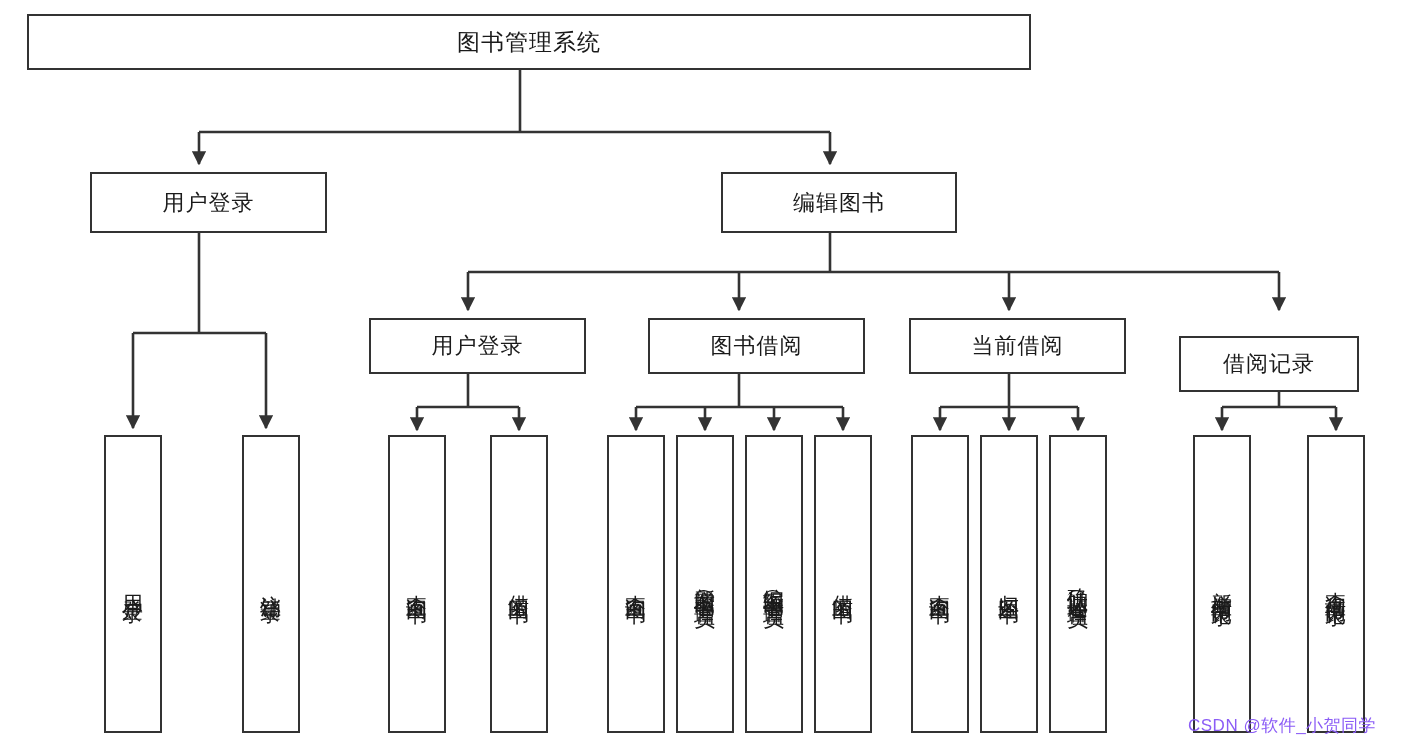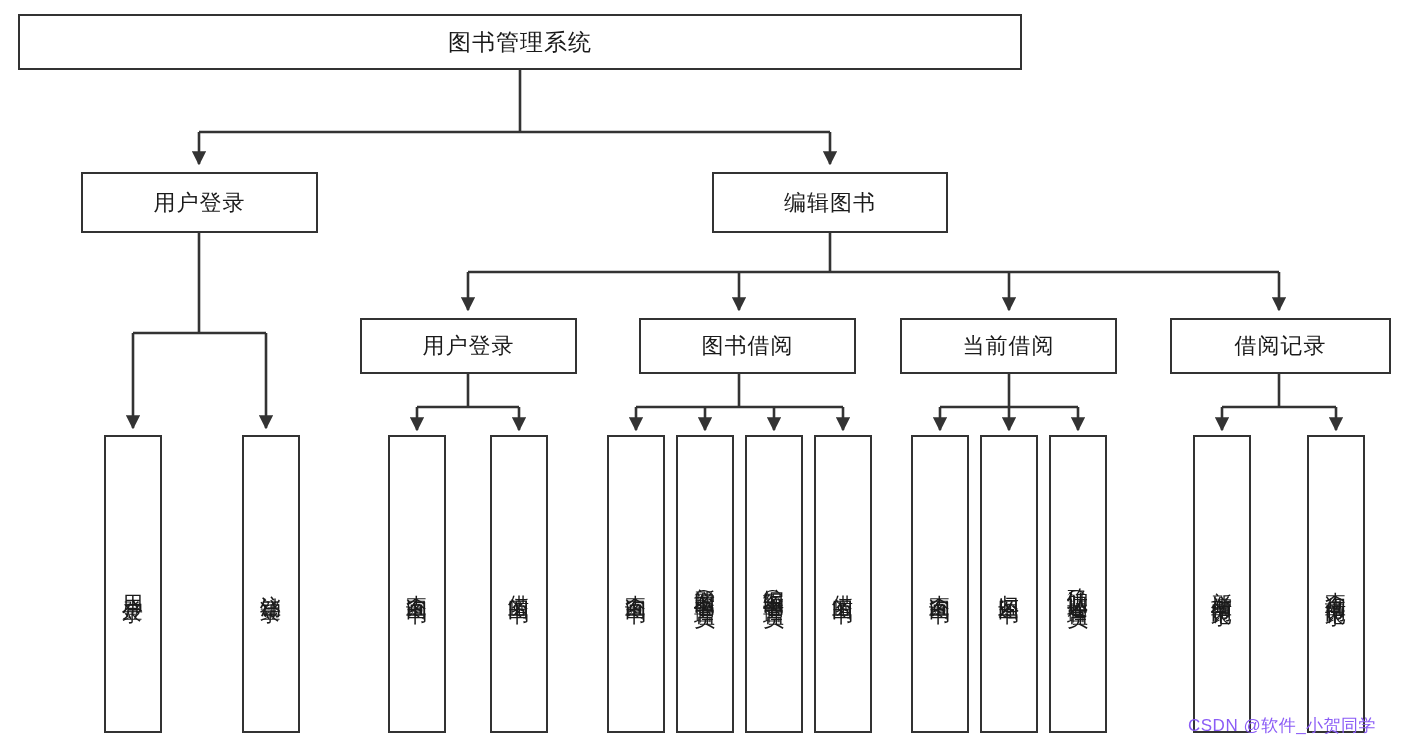--- a/index.html
+++ b/index.html
@@ -31,20 +31,21 @@
     border: 2px solid #333333;
     background: #ffffff;
     display: flex;
     align-items: center;
     justify-content: center;
     color: #1a1a1a;
   }
   .node.h {
     font-size: 22px;
     letter-spacing: 1px;
+    margin-left: 9px;
   }
   .node.root {
     font-size: 23px;
   }
   .node.v {
     writing-mode: vertical-rl;
     text-orientation: upright;
     font-size: 21px;
     letter-spacing: 3px;
     line-height: 1;
@@ -136,21 +137,21 @@
 
   <div class="node h" style="left:360px; top:318px; width:217px; height:56px;">
     <span>用户登录</span>
   </div>
   <div class="node h" style="left:639px; top:318px; width:217px; height:56px;">
     <span>图书借阅</span>
   </div>
   <div class="node h" style="left:900px; top:318px; width:217px; height:56px;">
     <span>当前借阅</span>
   </div>
-  <div class="node h" style="left:1170px; top:318px; width:221px; height:56px;">
+  <div class="node h" style="left:1170px; top:336px; width:180px; height:56px;">
     <span>借阅记录</span>
   </div>
 
   <div class="node v" style="left:104px; top:435px; width:58px; height:298px;">
     <span class="vtext">用户登录</span>
   </div>
   <div class="node v" style="left:242px; top:435px; width:58px; height:298px;">
     <span class="vtext">注销登录</span>
   </div>
 

